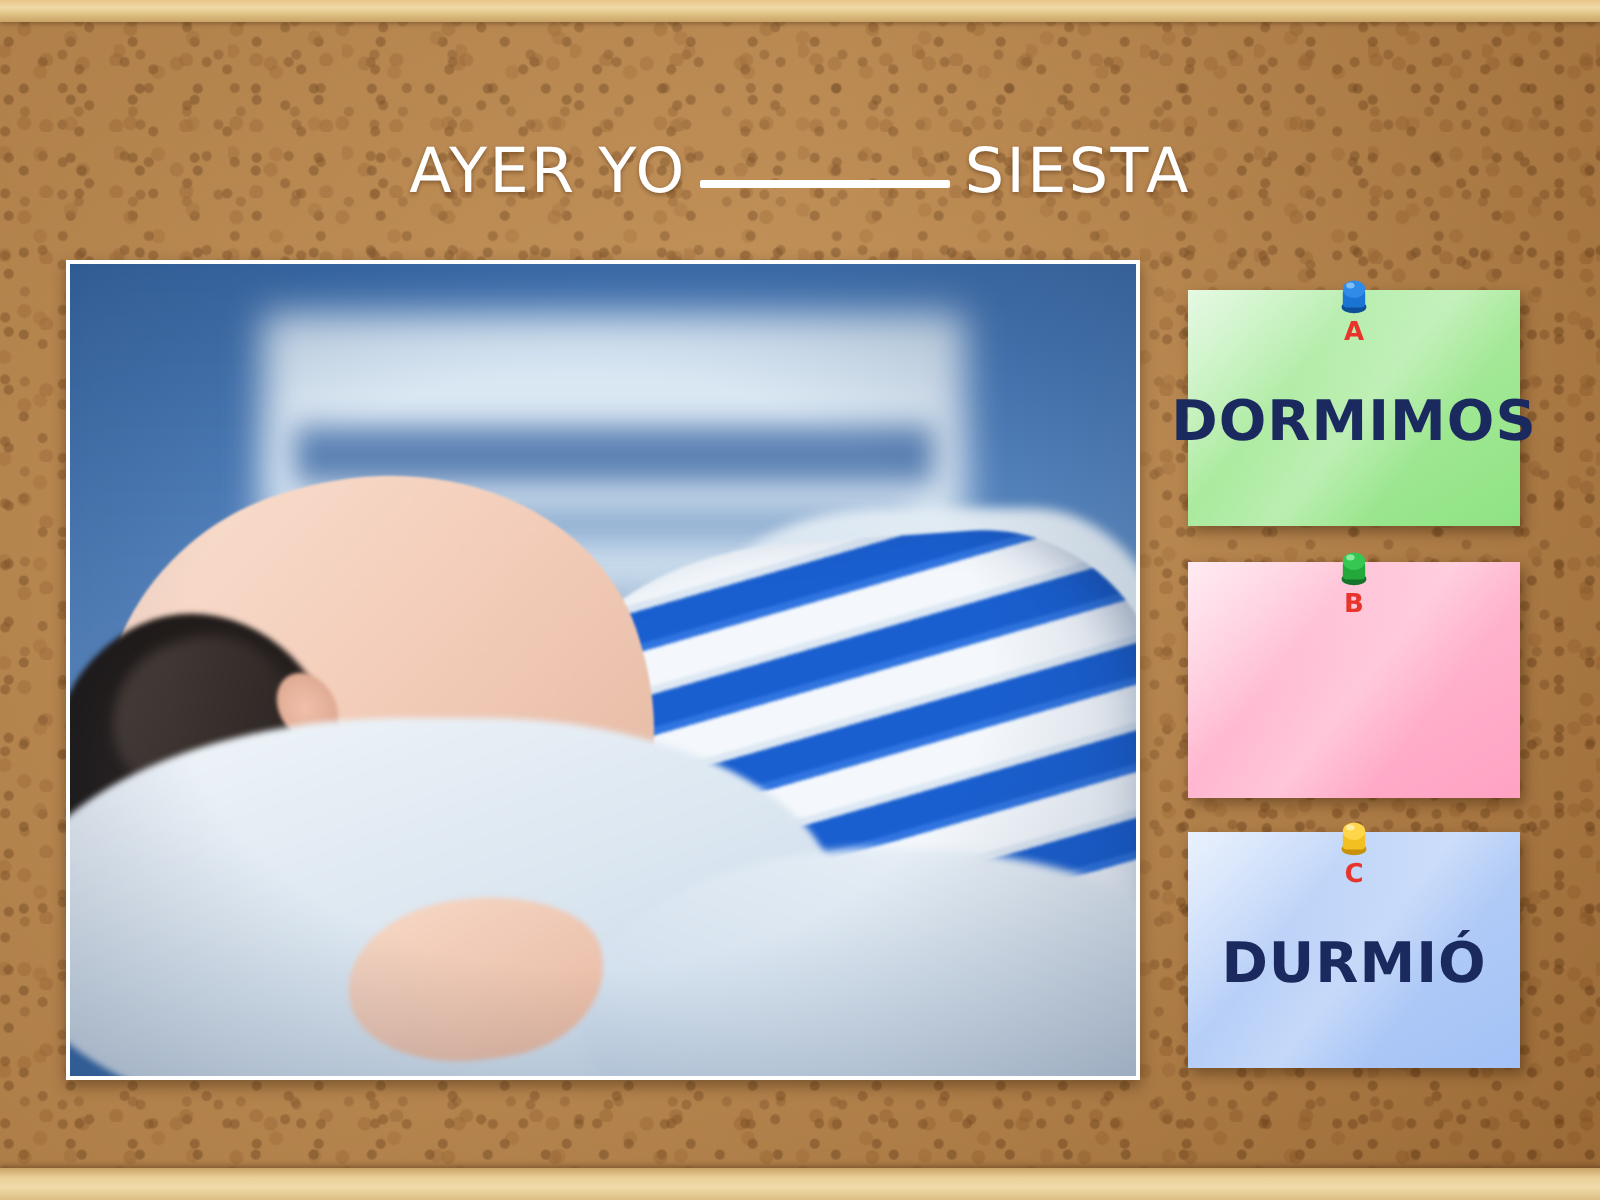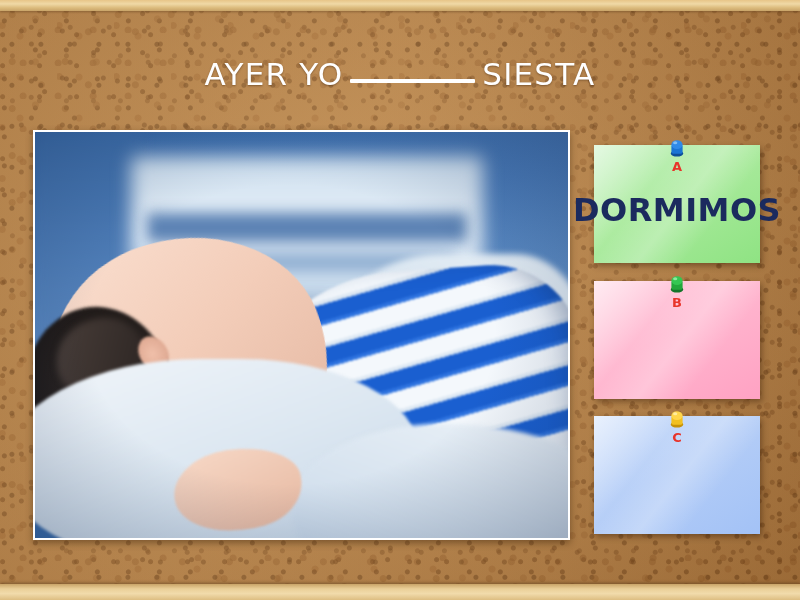--- a/index.html
+++ b/index.html
@@ -51,21 +51,21 @@
   }
   #frame-top{ top:0; height:11px; }
   #frame-bottom{
     bottom:0; height:16px;
     background:linear-gradient(180deg,#c9a468 0%,#eacf98 30%,#f1dbab 60%,#ddbe82 100%);
     box-shadow:0 -1px 3px rgba(60,35,10,.45);
   }
 
   
   #title-bar{
-    position:absolute; left:0; top:56px; width:800px;
+    position:absolute; left:0; top:68px; width:800px;
     text-align:center; z-index:6;
   }
   #title-text{
     display:inline-block;
     font-family:"DejaVu Sans", sans-serif;
     font-size:31px; font-weight:400; letter-spacing:1.2px;
     color:#ffffff;
     text-shadow:0 1px 2px rgba(60,32,8,.45);
     white-space:nowrap;
   }
@@ -228,21 +228,21 @@
     display:flex; align-items:center; justify-content:center;
   }
   .card-inner::after{
     content:""; position:absolute; inset:0;
     background:linear-gradient(128deg, rgba(255,255,255,.55) 0%, rgba(255,255,255,.05) 34%, rgba(255,255,255,.28) 52%, rgba(255,255,255,0) 70%);
     pointer-events:none;
   }
   .card-text{
     position:relative; z-index:2;
     font-family:"DejaVu Sans", sans-serif;
-    font-size:32px; font-weight:700; letter-spacing:.5px;
+    font-size:28px; font-weight:700; letter-spacing:.5px;
     color:#1b2a5e; white-space:nowrap;
     margin-top:12px;
   }
   .card-letter{
     position:absolute; left:0; top:14px; width:100%;
     text-align:center; z-index:3;
     font-family:"DejaVu Sans", sans-serif;
     font-size:13px; font-weight:700; color:#e8342a;
   }
   .pin{
@@ -318,20 +318,21 @@
     <ellipse cx="10" cy="17.5" rx="6.2" ry="3.1" fill="#14752a"></ellipse>
     <rect x="4.4" y="8.5" width="11.2" height="9.2" rx="2" fill="#23a83c"></rect>
     <ellipse cx="10" cy="8.6" rx="5.6" ry="4.4" fill="#34c752"></ellipse>
     <ellipse cx="8.2" cy="6.8" rx="2.1" ry="1.5" fill="#9bf0ad" opacity=".85"></ellipse>
   </svg>
 </div>
 
 <div class="card" id="card-c">
   <div class="card-inner">
     <div class="card-letter">C</div>
+    <div class="card-text">DURMIÓ</div>
   </div>
   <svg class="pin" viewBox="0 0 20 21">
     <ellipse cx="10" cy="17.5" rx="6.2" ry="3.1" fill="#c79208"></ellipse>
     <rect x="4.4" y="8.5" width="11.2" height="9.2" rx="2" fill="#f2c021"></rect>
     <ellipse cx="10" cy="8.6" rx="5.6" ry="4.4" fill="#ffd64a"></ellipse>
     <ellipse cx="8.2" cy="6.8" rx="2.1" ry="1.5" fill="#fff0a8" opacity=".9"></ellipse>
   </svg>
 </div>
 
 </body></html>

